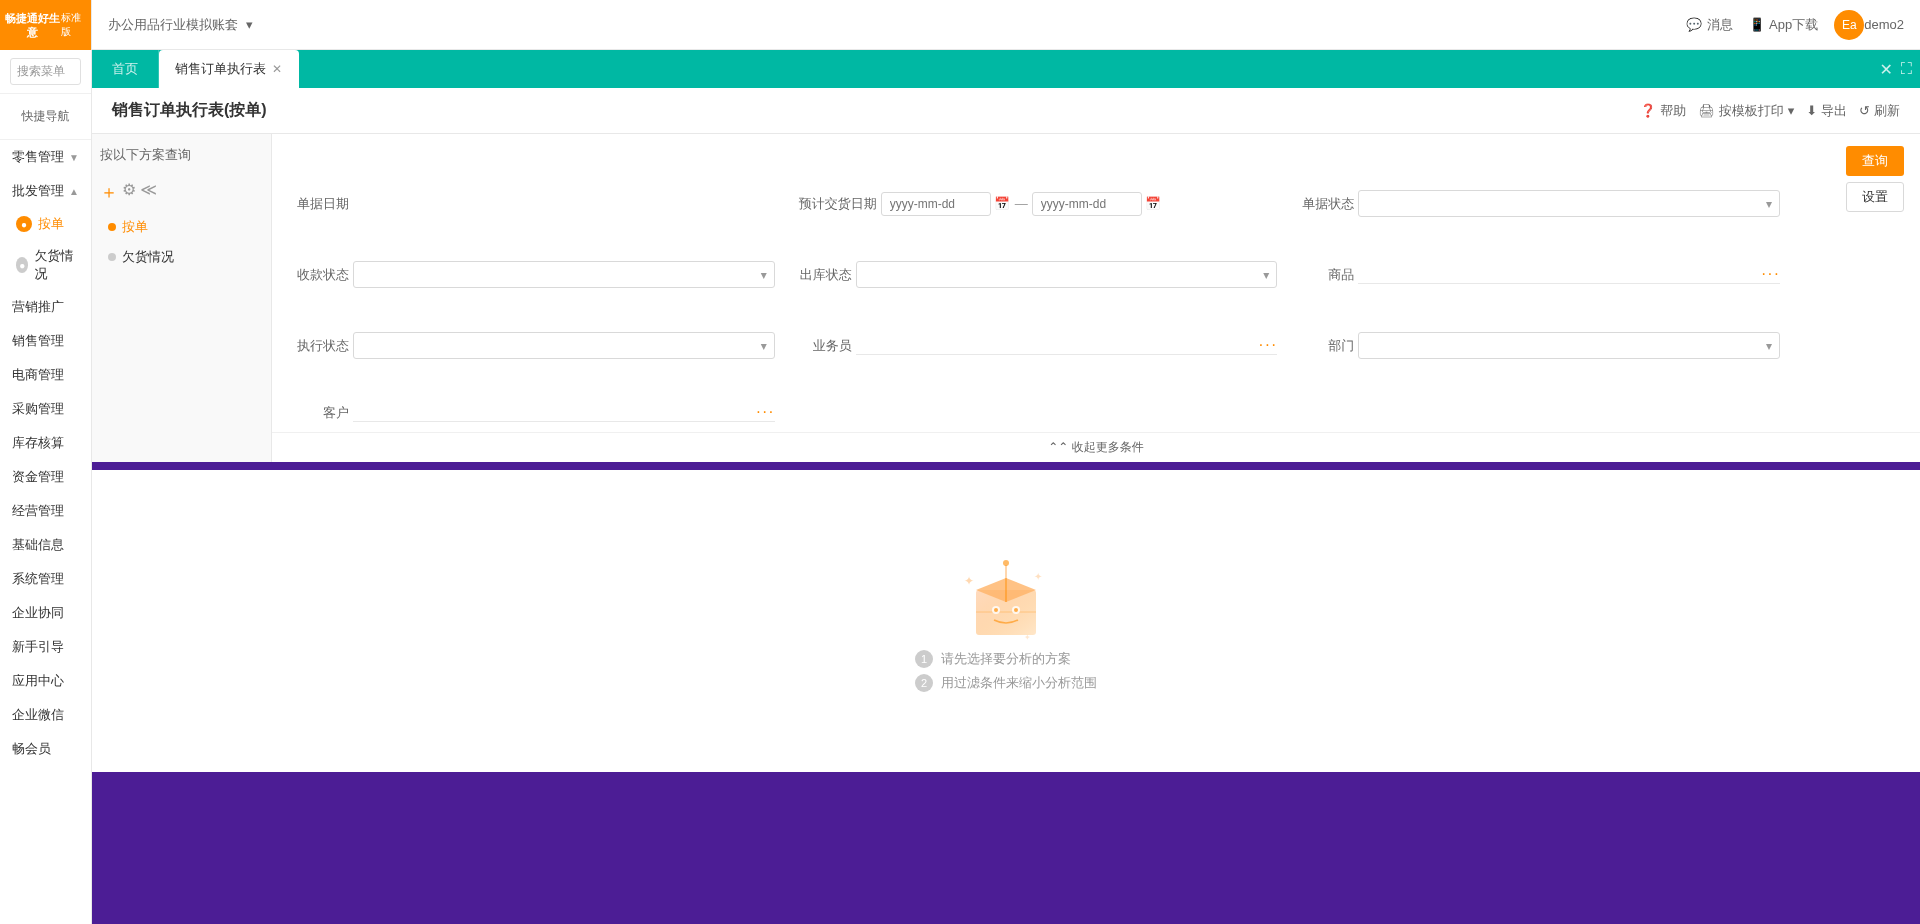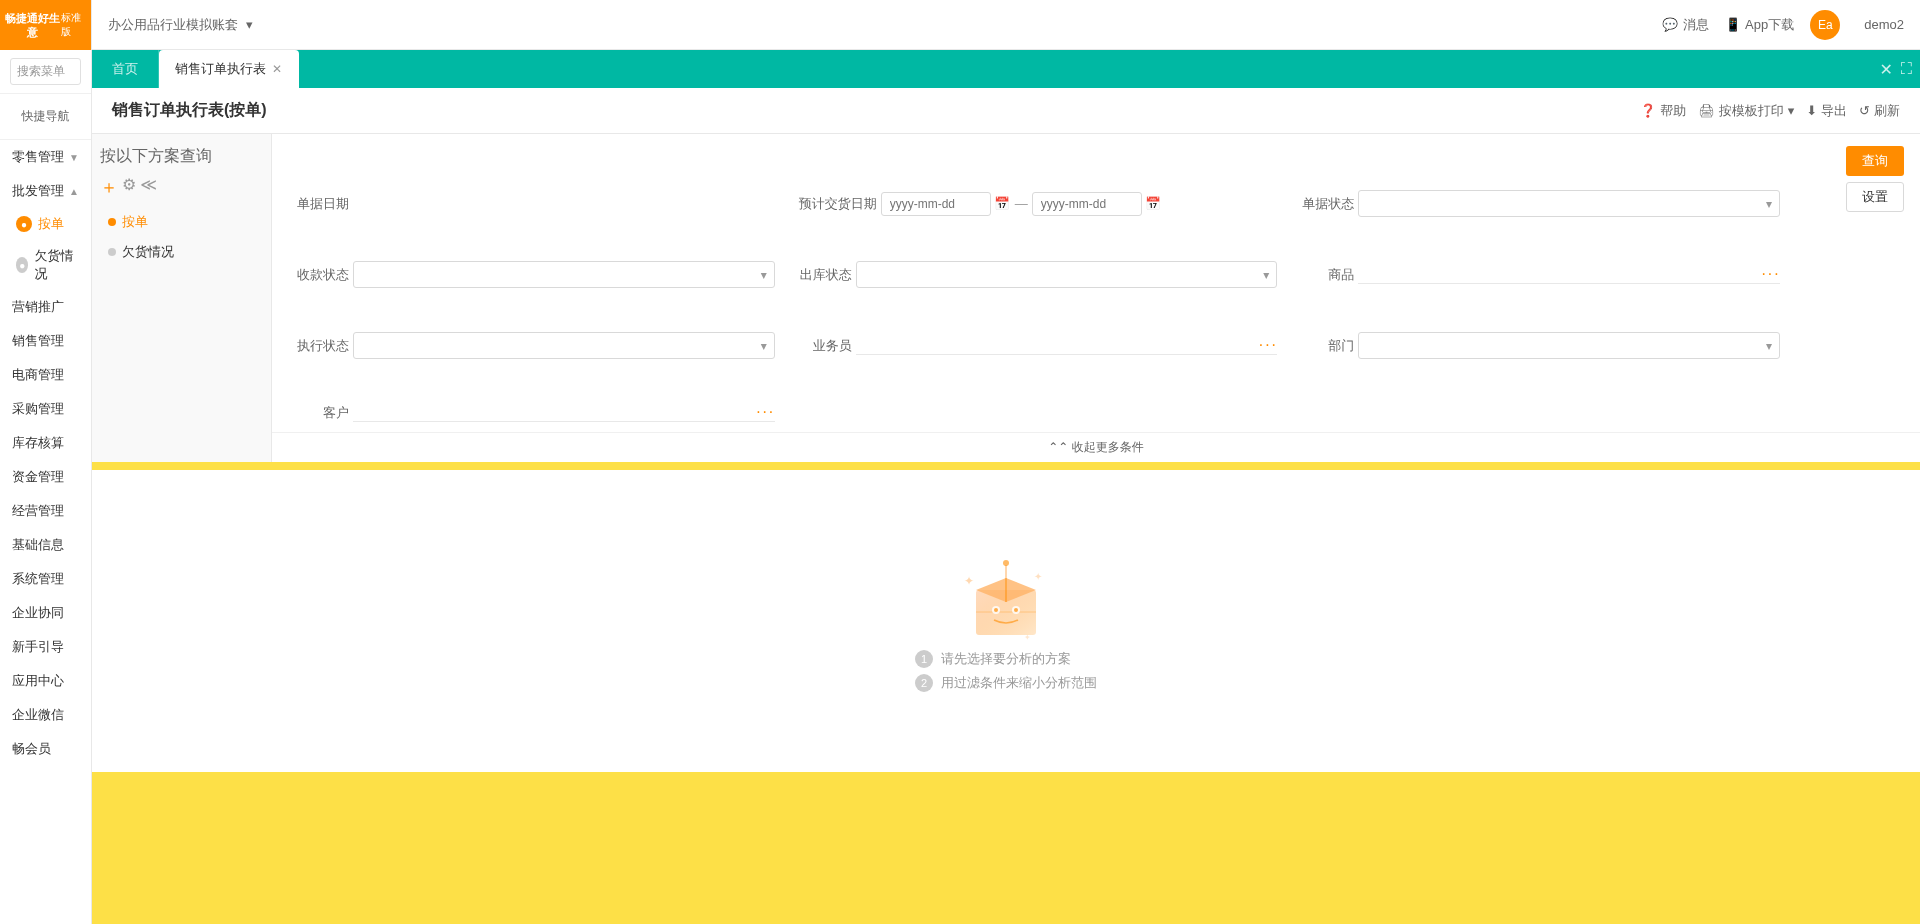--- a/index.html
+++ b/index.html
@@ -33,34 +33,34 @@
     
     .tab-bar { height: 38px; background: #00b8a3; display: flex; align-items: center; padding: 0 0; }
     .tab-item { height: 38px; display: flex; align-items: center; padding: 0 16px; cursor: pointer; font-size: 13px; color: rgba(255,255,255,0.8); border-right: 1px solid rgba(255,255,255,0.2); }
     .tab-item.active { background: #fff; color: #333; border-radius: 4px 4px 0 0; }
     .tab-item .tab-close { margin-left: 6px; color: #999; font-size: 12px; cursor: pointer; }
     .tab-item:first-child { padding: 0 20px; }
     .tab-bar-actions { margin-left: auto; display: flex; align-items: center; gap: 8px; padding-right: 8px; }
     .tab-bar-action { color: rgba(255,255,255,0.8); cursor: pointer; font-size: 16px; }
 
     
-    .page-content { flex: 1; background: #fde047; overflow-y: auto; }
+    .page-content { flex: 1; background: #4c1d95; overflow-y: auto; }
 
     
     .page-header { background: #fff; padding: 12px 20px; display: flex; align-items: center; justify-content: space-between; border-bottom: 1px solid #e8e8e8; }
     .page-title { font-size: 16px; font-weight: bold; color: #333; }
     .page-header-actions { display: flex; align-items: center; gap: 12px; font-size: 13px; color: #666; }
     .page-header-action { display: flex; align-items: center; gap: 4px; cursor: pointer; }
     .btn-primary { background: #ff8c00; color: #fff; border: none; padding: 6px 16px; border-radius: 3px; cursor: pointer; font-size: 13px; }
     .btn-secondary { background: #fff; color: #333; border: 1px solid #d9d9d9; padding: 5px 12px; border-radius: 3px; cursor: pointer; font-size: 13px; }
 
     
     .filter-area { display: flex; background: #fff; padding: 0; }
     .filter-left-panel { width: 180px; background: #f9f9f9; border-right: 1px solid #e8e8e8; padding: 12px 8px; flex-shrink: 0; }
-    .filter-left-title { font-size: 16px; color: #666; margin-bottom: 8px; display: flex; align-items: flex-end; justify-content: space-between; }
+    .filter-left-title { font-size: 13px; color: #666; margin-bottom: 16px; display: flex; align-items: flex-end; justify-content: space-between; }
     .filter-left-actions { display: flex; gap: 4px; margin-bottom: 8px; }
     .filter-left-actions span { cursor: pointer; color: #ff8c00; font-size: 16px; }
     .filter-scheme-item { display: flex; align-items: center; gap: 6px; padding: 6px 8px; cursor: pointer; border-radius: 3px; font-size: 13px; }
     .filter-scheme-item.active { color: #ff8c00; }
     .filter-scheme-item .dot { width: 8px; height: 8px; border-radius: 50%; background: #ff8c00; flex-shrink: 0; }
     .filter-scheme-item .dot.grey { background: #ccc; }
     .filter-label { color: #666; font-size: 13px; white-space: nowrap; width: 80px; text-align: right; }
     .filter-date-tabs { display: flex; gap: 4px; }
     .filter-date-tab { padding: 2px 8px; border-radius: 2px; cursor: pointer; font-size: 12px; color: #666; }
     .filter-date-tab.active { background: #ff8c00; color: #fff; border-radius: 10px; }
@@ -173,21 +173,21 @@
     </div>
     <div class="top-header-right">
       <div class="top-header-icon">
         <span>💬</span>
         <span>消息</span>
       </div>
       <div class="top-header-icon">
         <span>📱</span>
         <span>App下载</span>
       </div>
-      <div class="top-header-icon" style="gap:24px;">
+      <div class="top-header-icon" style="gap:0;">
         <div class="avatar">Ea</div>
         <span>demo2</span>
       </div>
     </div>
   </div>
 
   <div class="tab-bar">
     <div class="tab-item">
       <span>首页</span>
     </div>

